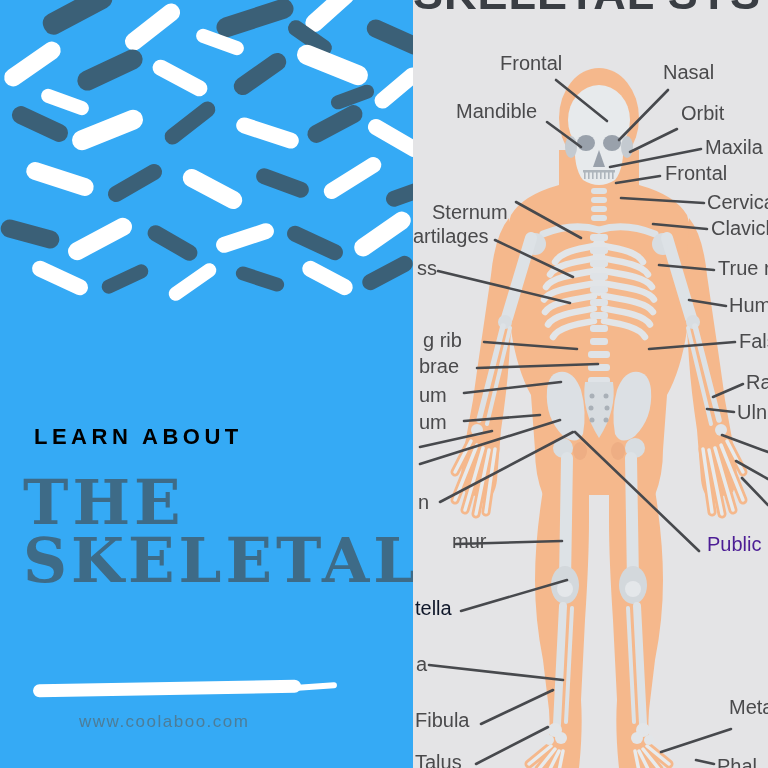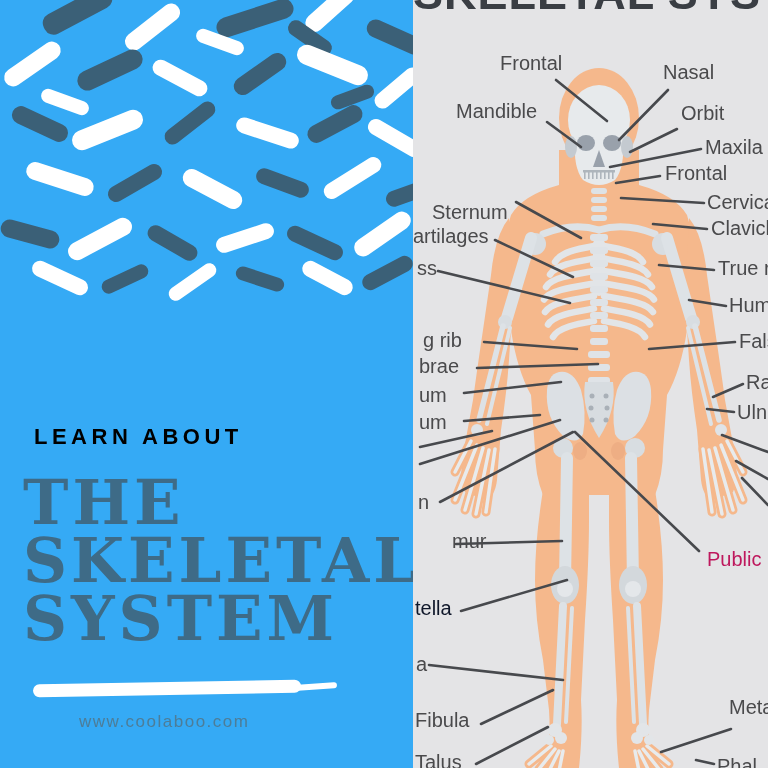--- a/index.html
+++ b/index.html
@@ -230,21 +230,21 @@
         <div class="stroke" style="left: 285px; top: 235px; width: 60px; height: 16px; transform: rotate(25deg); background: rgb(59, 96, 119);"></div>
         <div class="stroke" style="left: 350px; top: 225px; width: 65px; height: 18px; transform: rotate(-35deg); background: rgb(255, 255, 255);"></div>
         <div class="stroke" style="left: 30px; top: 270px; width: 60px; height: 16px; transform: rotate(25deg); background: rgb(255, 255, 255);"></div>
         <div class="stroke" style="left: 100px; top: 272px; width: 50px; height: 14px; transform: rotate(-25deg); background: rgb(59, 96, 119);"></div>
         <div class="stroke" style="left: 165px; top: 275px; width: 55px; height: 14px; transform: rotate(-35deg); background: rgb(255, 255, 255);"></div>
         <div class="stroke" style="left: 235px; top: 272px; width: 50px; height: 14px; transform: rotate(18deg); background: rgb(59, 96, 119);"></div>
         <div class="stroke" style="left: 300px; top: 270px; width: 55px; height: 16px; transform: rotate(28deg); background: rgb(255, 255, 255);"></div>
         <div class="stroke" style="left: 360px; top: 265px; width: 55px; height: 16px; transform: rotate(-28deg); background: rgb(59, 96, 119);"></div>
       </div>
     <div class="eyebrow">LEARN ABOUT</div>
-    <div class="heading" id="heading"><span>THE</span><br><span>SKELETAL</span><br><span>SYSTEM</span></div>
+    <div class="heading" id="heading"><span>THE</span><br><span>SKELETAL</span><br></div>
     <div class="underline-brush"></div>
     <div class="website">www.coolaboo.com</div>
   </div>
 
   <svg class="overlay" id="lines" width="768" height="768" viewBox="0 0 768 768">
       <line x1="556" y1="80" x2="607" y2="121" stroke="#47494d" stroke-width="2.6" stroke-linecap="round"></line>
       <line x1="668" y1="90" x2="619" y2="140" stroke="#47494d" stroke-width="2.6" stroke-linecap="round"></line>
       <line x1="547" y1="122" x2="581" y2="147" stroke="#47494d" stroke-width="2.6" stroke-linecap="round"></line>
       <line x1="677" y1="129" x2="630" y2="152" stroke="#47494d" stroke-width="2.6" stroke-linecap="round"></line>
       <line x1="701" y1="149" x2="610" y2="167" stroke="#47494d" stroke-width="2.6" stroke-linecap="round"></line>
@@ -294,21 +294,21 @@
       <span class="diagram-label" style="left: 718px; top: 257px; color: rgb(74, 74, 76);">True r</span>
       <span class="diagram-label" style="left: 729px; top: 294px; color: rgb(74, 74, 76);">Hum</span>
       <span class="diagram-label" style="left: 423px; top: 329px; color: rgb(74, 74, 76);">g rib</span>
       <span class="diagram-label" style="left: 739px; top: 330px; color: rgb(74, 74, 76);">Fals</span>
       <span class="diagram-label" style="left: 419px; top: 355px; color: rgb(74, 74, 76);">brae</span>
       <span class="diagram-label" style="left: 746px; top: 371px; color: rgb(74, 74, 76);">Rad</span>
       <span class="diagram-label" style="left: 419px; top: 384px; color: rgb(74, 74, 76);">um</span>
       <span class="diagram-label" style="left: 737px; top: 401px; color: rgb(74, 74, 76);">Uln</span>
       <span class="diagram-label" style="left: 419px; top: 411px; color: rgb(74, 74, 76);">um</span>
       <span class="diagram-label" style="left: 418px; top: 491px; color: rgb(74, 74, 76);">n</span>
-      <span class="diagram-label" style="left: 707px; top: 548px; color: #be185d;">Public</span>
+      <span class="diagram-label" style="left: 707px; top: 533px; color: #4c1d95;">Public</span>
       <span class="diagram-label" style="left: 416px; top: 530px; color: rgb(74, 74, 76); margin-left: 36px;">mur</span>
       <span class="diagram-label" style="left: 415px; top: 597px; color: #0f172a;">tella</span>
       <span class="diagram-label" style="left: 416px; top: 653px; color: rgb(74, 74, 76);">a</span>
       <span class="diagram-label" style="left: 415px; top: 709px; color: rgb(74, 74, 76);">Fibula</span>
       <span class="diagram-label" style="left: 415px; top: 751px; color: rgb(74, 74, 76);">Talus</span>
       <span class="diagram-label" style="left: 729px; top: 696px; color: rgb(74, 74, 76);">Meta</span>
       <span class="diagram-label" style="left: 717px; top: 755px; color: rgb(74, 74, 76);">Phal</span>
     </div>
 
 </div>

